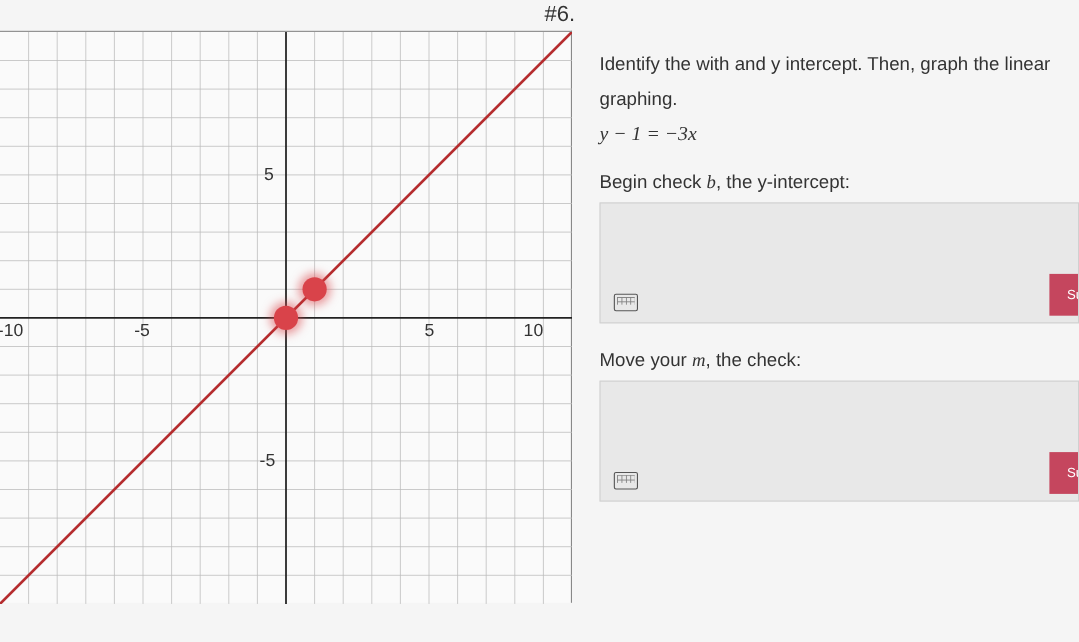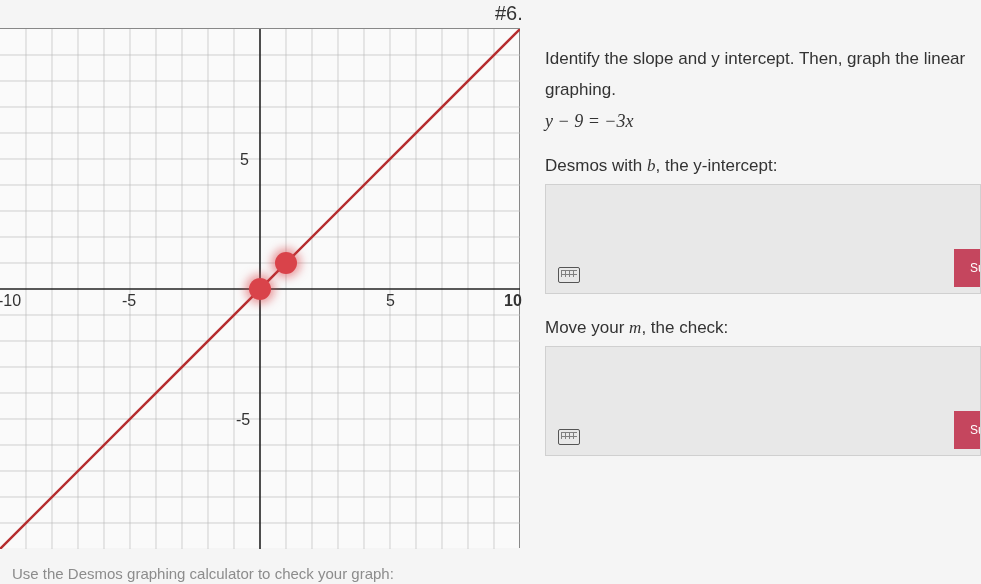--- a/index.html
+++ b/index.html
@@ -163,37 +163,36 @@
           <line class="axis" x1="0" y1="260" x2="520" y2="260"></line>
           <line class="axis" x1="260" y1="0" x2="260" y2="520"></line>
           <line class="data-line" x1="0" y1="520" x2="520" y2="0"></line>
         </svg>
         <div class="point" style="left:260px; top:260px;"></div>
         <div class="point" style="left:286px; top:234px;"></div>
 
         <div class="axis-label" style="left:-2px; top:263px;">-10</div>
         <div class="axis-label" style="left:122px; top:263px;">-5</div>
         <div class="axis-label" style="left:386px; top:263px;">5</div>
-        <div class="axis-label" style="left:504px; top:263px;font-weight:bold;">10</div>
+        <div class="axis-label" style="left:476px; top:263px;">10</div>
         <div class="axis-label" style="left:240px; top:122px;">5</div>
         <div class="axis-label" style="left:236px; top:382px;">-5</div>
       </div>
     </div>
-    <div class="footer-text">Use the Desmos graphing calculator to check your graph:</div>
   </div>
 
   <div class="right">
     <div class="prompt-text">
-      <span>Identify the slope and y intercept. Then, graph the linear</span><br>
+      <span>Identify the with and y intercept. Then, graph the linear</span><br>
       <span>graphing.</span>
     </div>
-    <div class="equation">y − 9 = −3x</div>
+    <div class="equation">y − 1 = −3x</div>
 
     <div class="section-label">
-      <span>Desmos with </span><i>b</i><span>, the y-intercept:</span>
+      <span>Begin check </span><i>b</i><span>, the y-intercept:</span>
     </div>
     <div class="answer-box">
       <div class="kb-icon"></div>
       <button class="submit-btn">Sub</button>
     </div>
 
     <div class="section-label">
       <span>Move your </span><i>m</i><span>, the check:</span>
     </div>
     <div class="answer-box">

